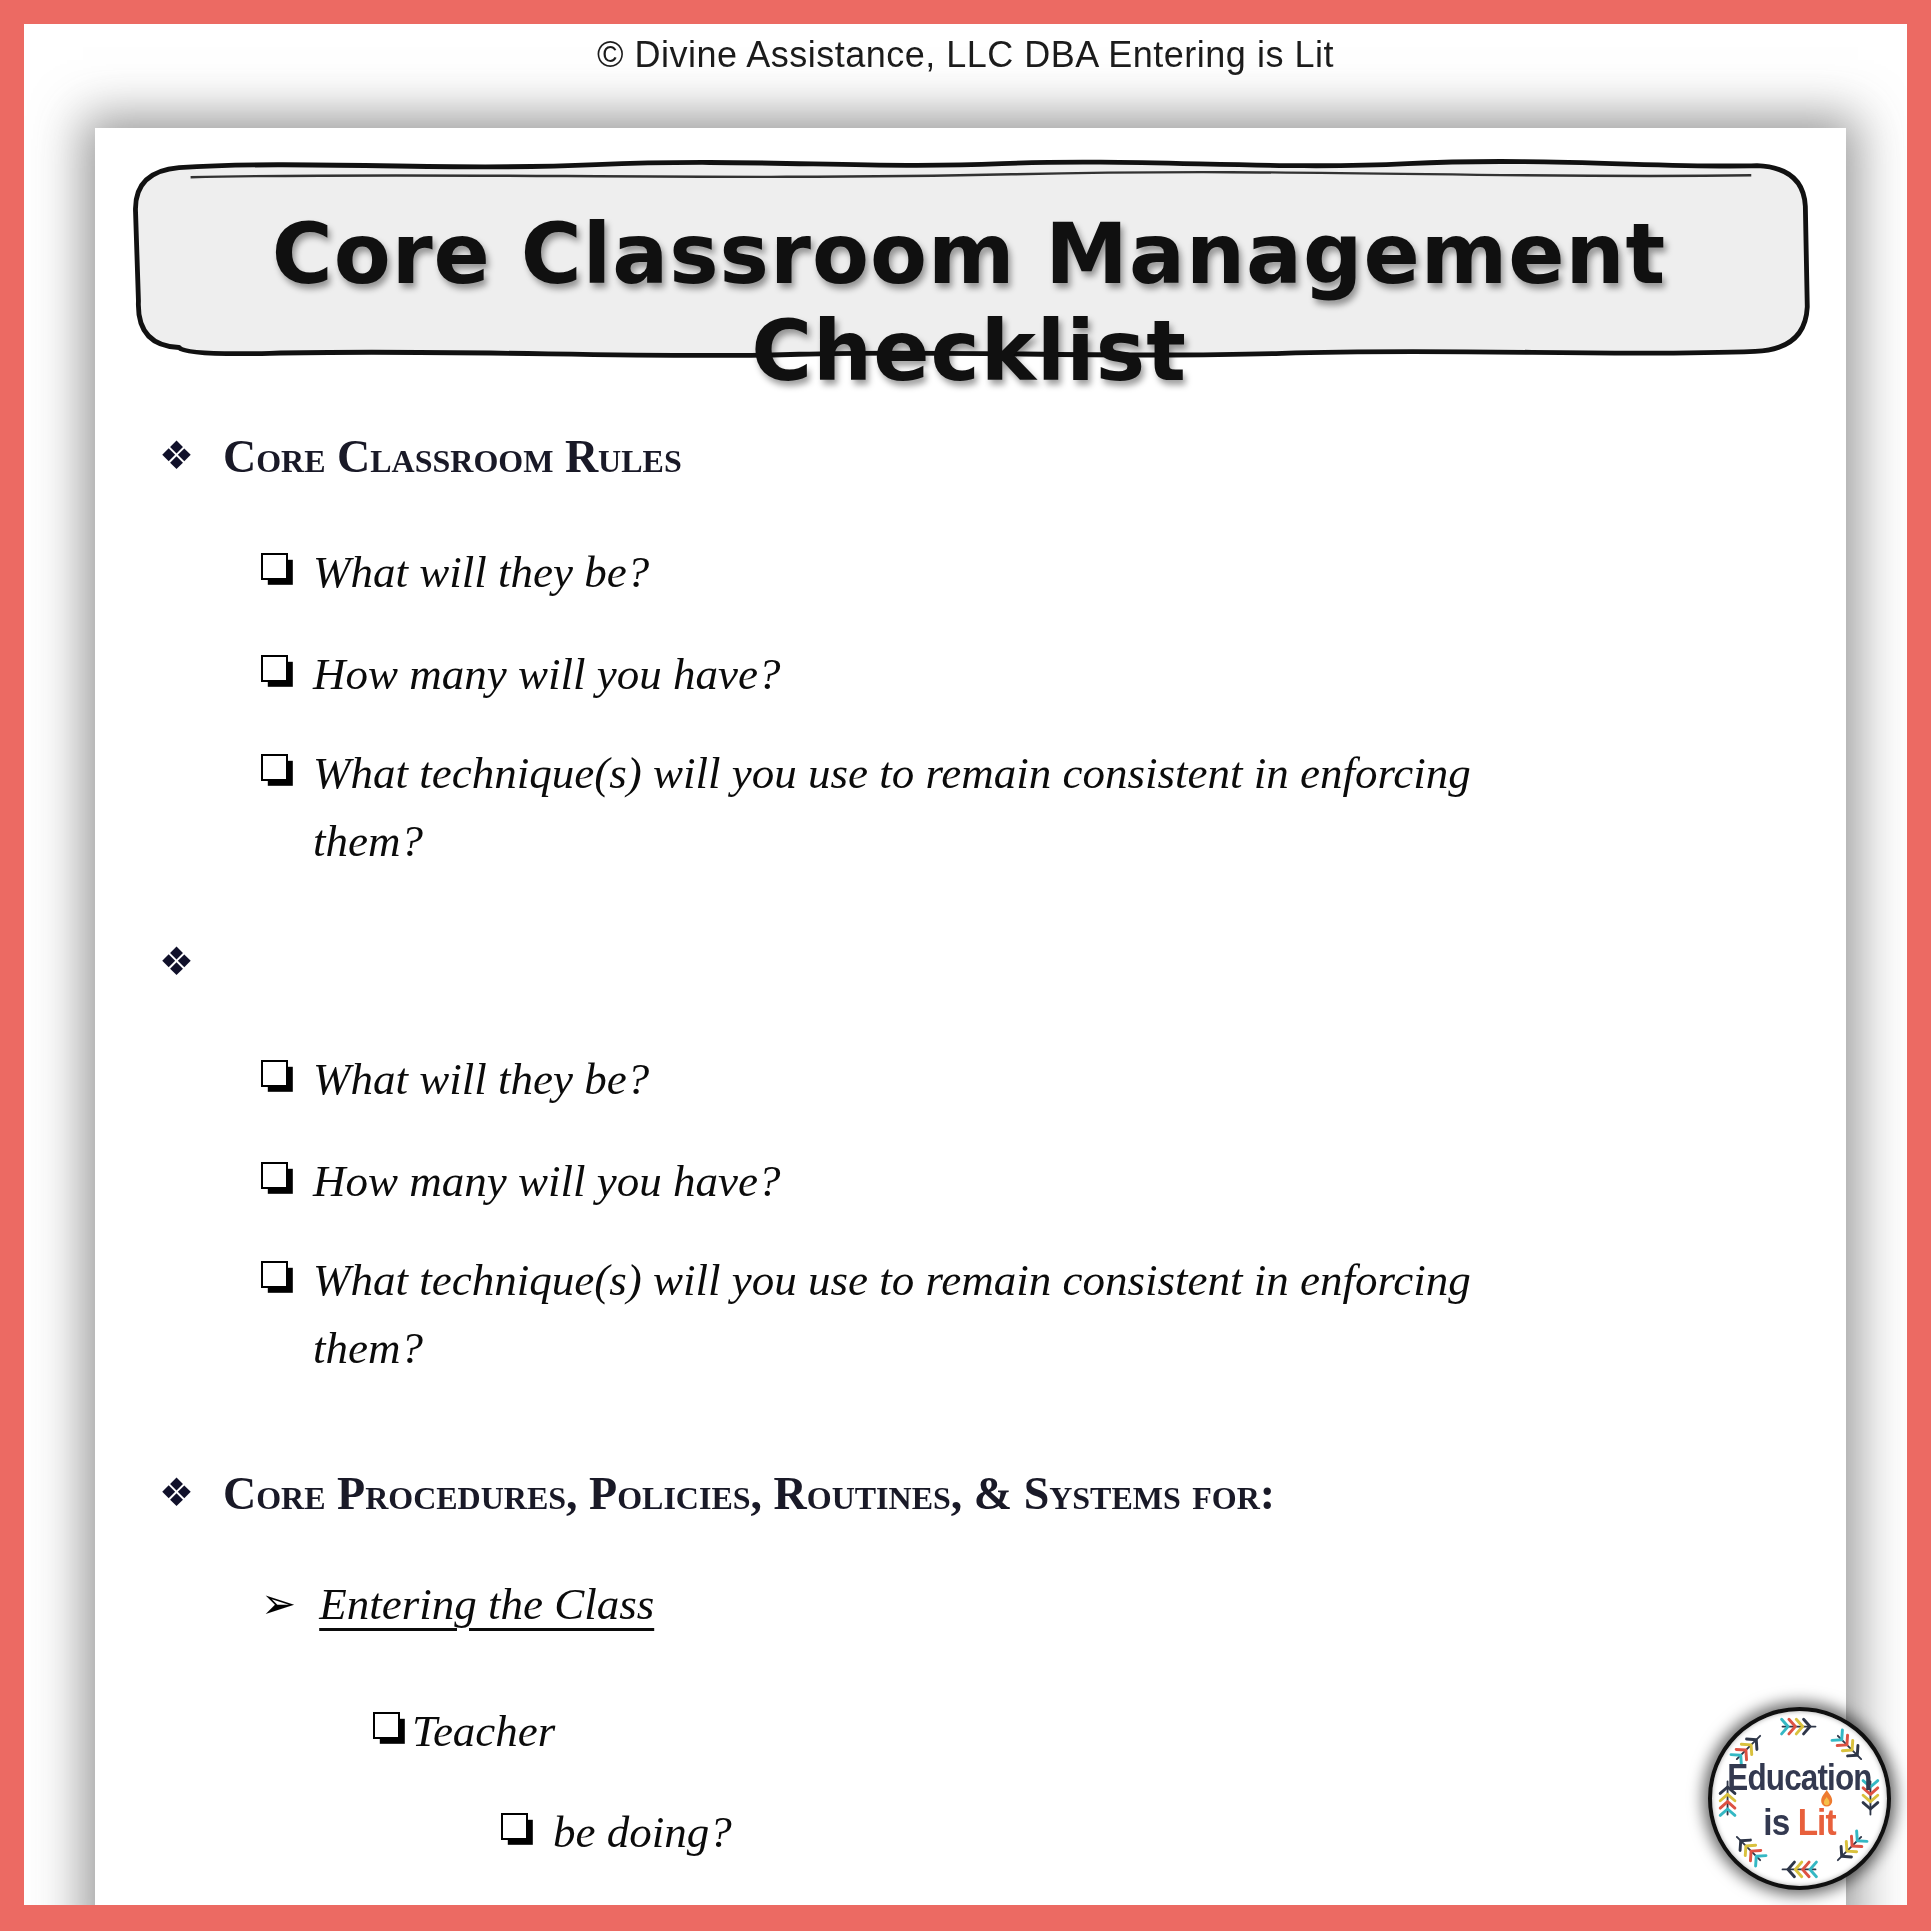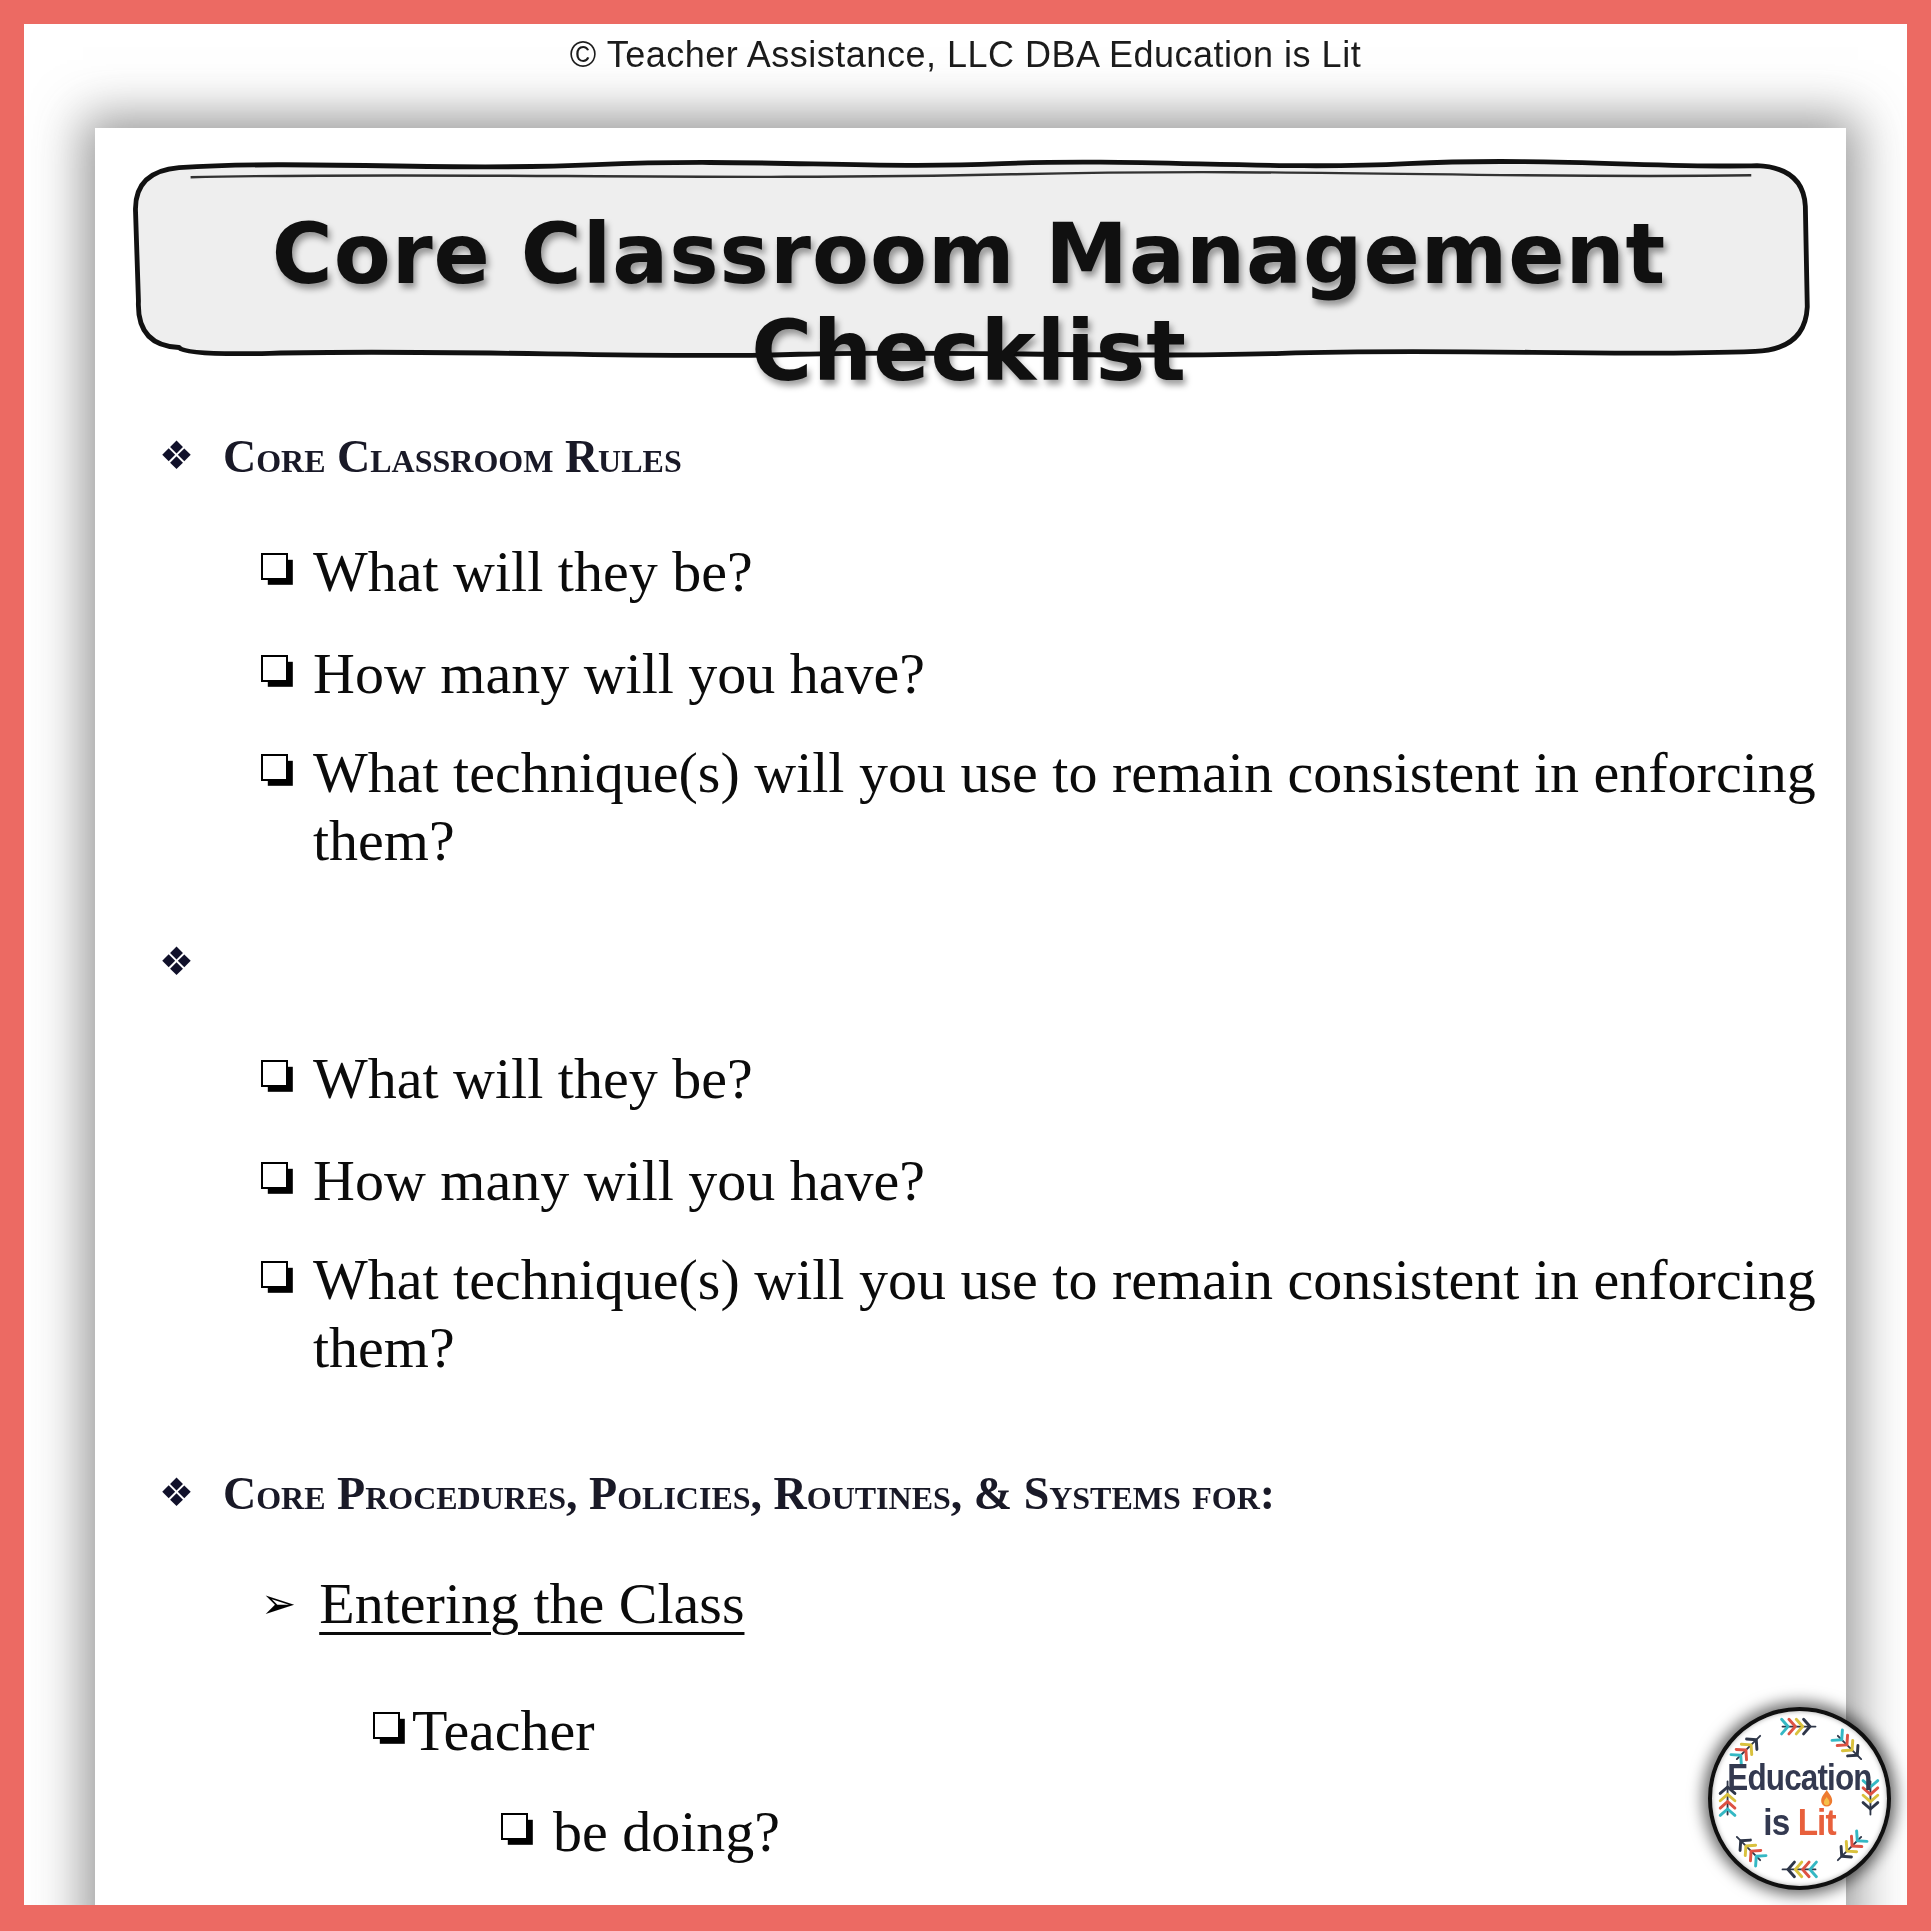--- a/index.html
+++ b/index.html
@@ -56,21 +56,21 @@
   .lvl1 { left:166px; }
   .lvl2 { left:278px; }
   .lvl3 { left:406px; }
   .checkbox {
     flex:0 0 auto; width:27px; height:27px;
     border:2.9px solid #000; background:#fff;
     box-shadow:5.8px 5.8px 0 -1px #000;
     margin-top:15.4px;
   }
   .item-text {
-    font-size:58px; line-height:68px; color:#0b0b0b; white-space:nowrap;
+    font-size:45px; line-height:68px; color:#0b0b0b; white-space:nowrap;font-style:italic;
   }
 
   
   .arrow-item { position:absolute; left:166px; display:flex; align-items:flex-start; gap:23px; }
   .arrow {
     font-family:"DejaVu Sans", sans-serif; font-size:42px; line-height:68px; color:#000;
   }
   .underlined {
     text-decoration:underline; text-decoration-thickness:2.9px; text-underline-offset:8.7px;
   }
@@ -95,21 +95,21 @@
   }
   .logo-lit { color:#e8603c; }
   .flame { position:absolute; left:107px; top:79px; width:15.4px; height:19.3px; }
 </style>
 </head>
 <body>
 
 <div class="canvas">
   <div class="inner">
 
-    <div class="copyright">© Teacher Assistance, LLC DBA Education is Lit</div>
+    <div class="copyright">© Divine Assistance, LLC DBA Entering is Lit</div>
 
     <div class="page">
 
       <div class="title-box">
         <svg viewBox="0 0 1752 216" preserveAspectRatio="none">
           <path d="M 58 14
                    C 190 6, 330 18, 490 11
                    S 770 16, 910 10
                    S 1190 17, 1330 10
                    S 1600 15, 1692 12

